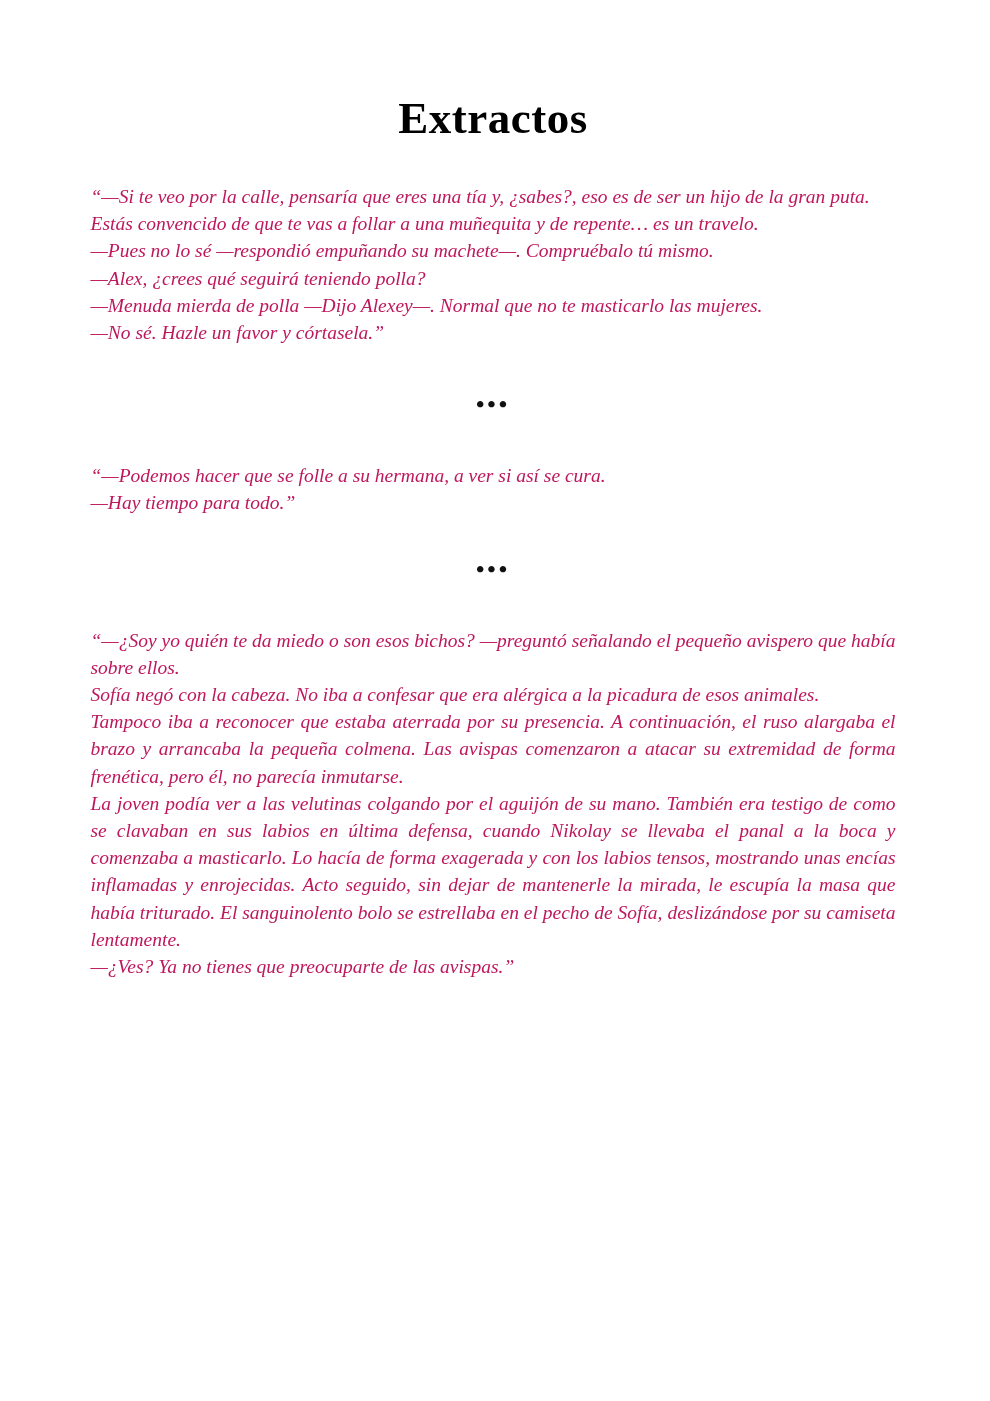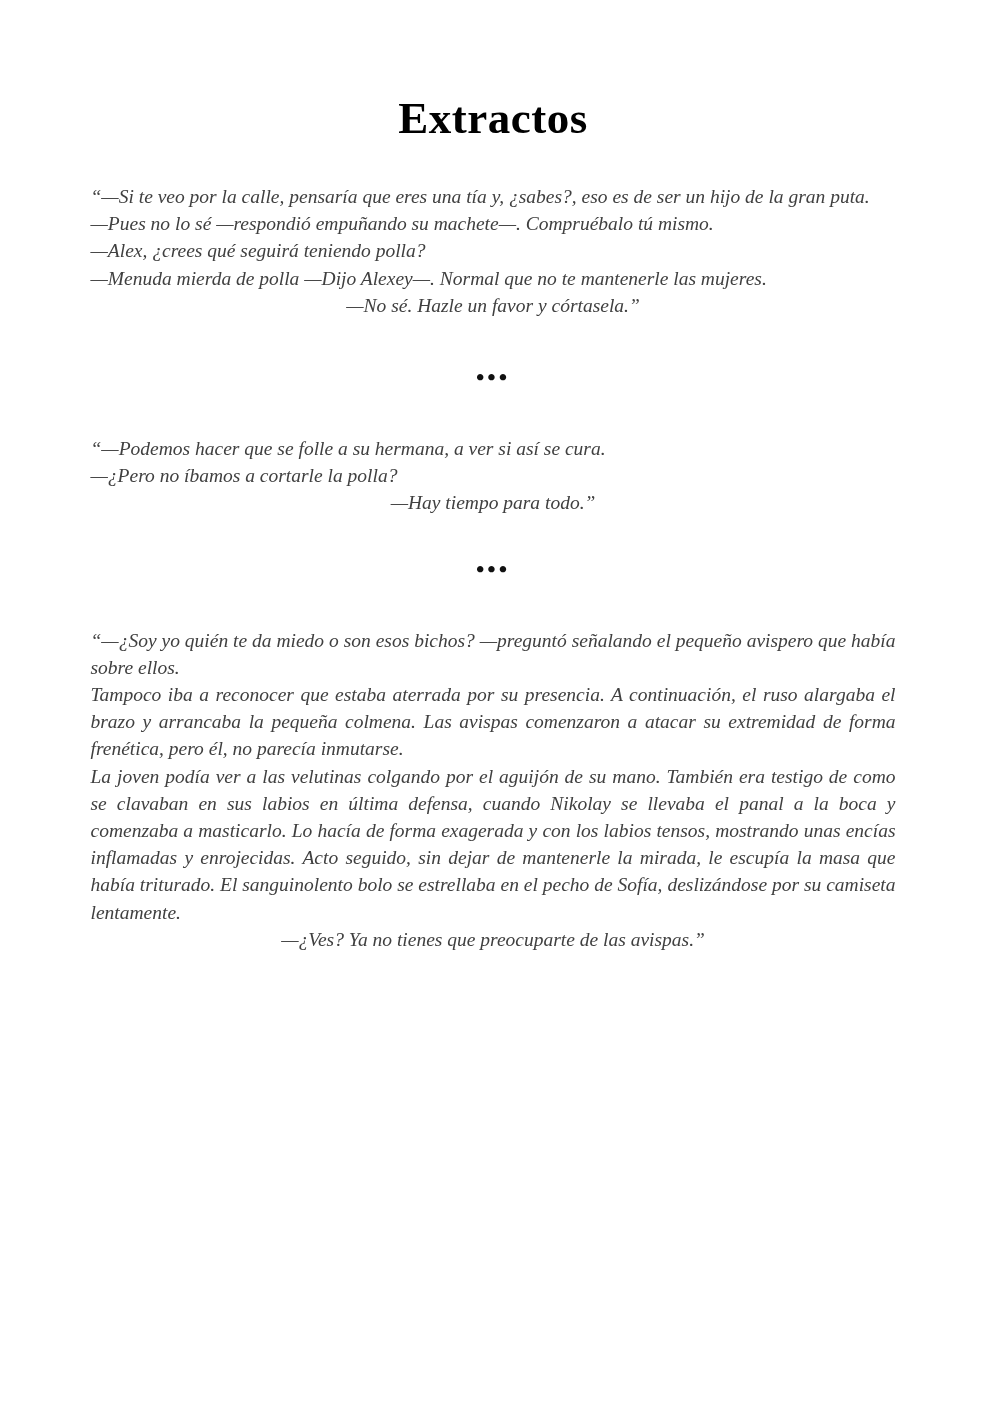--- a/index.html
+++ b/index.html
@@ -42,32 +42,32 @@
     padding-top: 42px;
   }
   .excerpt {
     font-family: "Liberation Serif", "DejaVu Serif", serif;
     font-style: italic;
     font-weight: normal;
     font-size: 19.5px;
     line-height: 27.2px;
     text-align: justify;
     text-justify: inter-word;
-    color: #404040;
+    color: #be185d;
     margin: 0;
     hyphens: none;
   }
   .excerpt p {
     margin: 0;
     padding: 0;
     text-align: justify;
     text-indent: 0;
   }
   .excerpt p:last-child {
-    text-align: center;
+    text-align: left;
   }
   .separator {
     text-align: center;
     font-family: "Liberation Serif", "DejaVu Serif", serif;
     font-weight: bold;
     font-size: 24px;
     line-height: 1;
     letter-spacing: 3px;
     color: #111111;
     margin: 0;
@@ -81,45 +81,46 @@
 <body>
 
 <div class="page">
 
   <h1 class="page-title">Extractos</h1>
 
   <div class="content">
 
     <div class="excerpt">
       <p>“—Si te veo por la calle, pensaría que eres una tía y, ¿sabes?, eso es de ser un hijo de la gran puta.</p>
+      <p>Estás convencido de que te vas a follar a una muñequita y de repente… es un travelo.</p>
       <p>—Pues no lo sé —respondió empuñando su machete—. Compruébalo tú mismo.</p>
       <p>—Alex, ¿crees qué seguirá teniendo polla?</p>
-      <p>—Menuda mierda de polla —Dijo Alexey—. Normal que no te mantenerle las mujeres.</p>
+      <p>—Menuda mierda de polla —Dijo Alexey—. Normal que no te masticarlo las mujeres.</p>
       <p>—No sé.  Hazle un favor y córtasela.”</p>
     </div>
 
     <div class="gap-before-sep-1"></div>
 
     <div class="separator">•••</div>
 
     <div class="gap-after-sep-1"></div>
 
     <div class="excerpt">
       <p>“—Podemos hacer que se folle a su hermana, a ver si así se cura.</p>
-      <p>—¿Pero no íbamos a cortarle la polla?</p>
       <p>—Hay tiempo para todo.”</p>
     </div>
 
     <div class="gap-before-sep-2"></div>
 
     <div class="separator">•••</div>
 
     <div class="gap-after-sep-2"></div>
 
     <div class="excerpt">
       <p>“—¿Soy yo quién te da miedo o son esos bichos? —preguntó señalando el pequeño avispero que había sobre ellos.</p>
+      <p>Sofía negó con la cabeza. No iba a confesar que era alérgica a la picadura de esos animales.</p>
       <p>Tampoco iba a reconocer que estaba aterrada por su presencia. A continuación, el ruso alargaba el brazo y arrancaba la pequeña colmena. Las avispas comenzaron a atacar su extremidad de forma frenética, pero él, no parecía inmutarse.</p>
       <p>La joven podía ver a las velutinas colgando por el aguijón de su mano. También era testigo de como se clavaban en sus labios en última defensa, cuando Nikolay se llevaba el panal a la boca y comenzaba a masticarlo. Lo hacía de forma exagerada y con los labios tensos, mostrando unas encías inflamadas y enrojecidas. Acto seguido, sin dejar de mantenerle la mirada, le escupía la masa que había triturado. El sanguinolento bolo se estrellaba en el pecho de Sofía, deslizándose por su camiseta lentamente.</p>
       <p>—¿Ves? Ya no tienes que preocuparte de las avispas.”</p>
     </div>
 
   </div>
 </div>
 
 </body></html>

